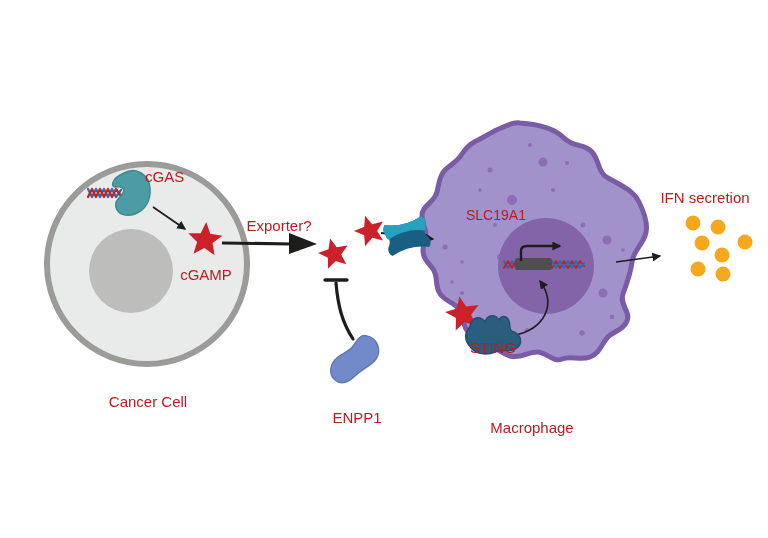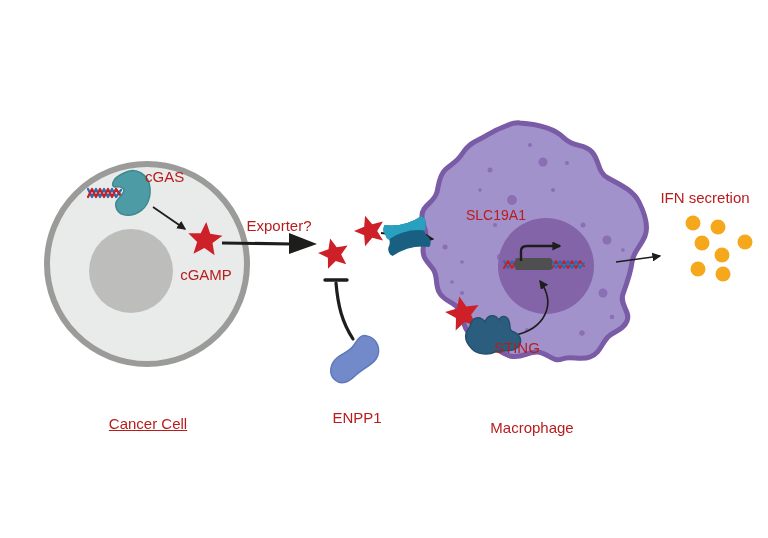--- a/index.html
+++ b/index.html
@@ -144,27 +144,27 @@
     <circle cx="722" cy="255" r="7.5"></circle>
     <circle cx="698" cy="269" r="7.5"></circle>
     <circle cx="723" cy="274" r="7.5"></circle>
   </g>
 </svg>
 
 <div class="lbl" style="left:145px;top:169px;">cGAS</div>
 
 <div class="lbl center" style="left:176px;top:257px;width:60px;margin-top:10px;">cGAMP</div>
 
-<div class="lbl center" style="left:92px;top:416px;width:112px;text-decoration:underline;">Cancer Cell</div>
+<div class="lbl center" style="left:92px;top:394px;width:112px;">Cancer Cell</div>
 
 <div class="lbl center" style="left:234px;top:218px;width:90px;text-align:center;">Exporter?</div>
 
 <div class="lbl center" style="left:309px;top:410px;width:96px;">ENPP1</div>
 
 <div class="lbl sm" style="left:422px;top:208px;margin-left:44px;">SLC19A1</div>
 
-<div class="lbl" style="left:494px;top:340px;">STING</div>
+<div class="lbl" style="left:470px;top:340px;">STING</div>
 
 <div class="lbl center" style="left:649px;top:190px;width:112px;">IFN secretion</div>
 
 <div class="lbl center" style="left:470px;top:420px;width:124px;">Macrophage</div>
 
 </div>
 
 </body></html>

